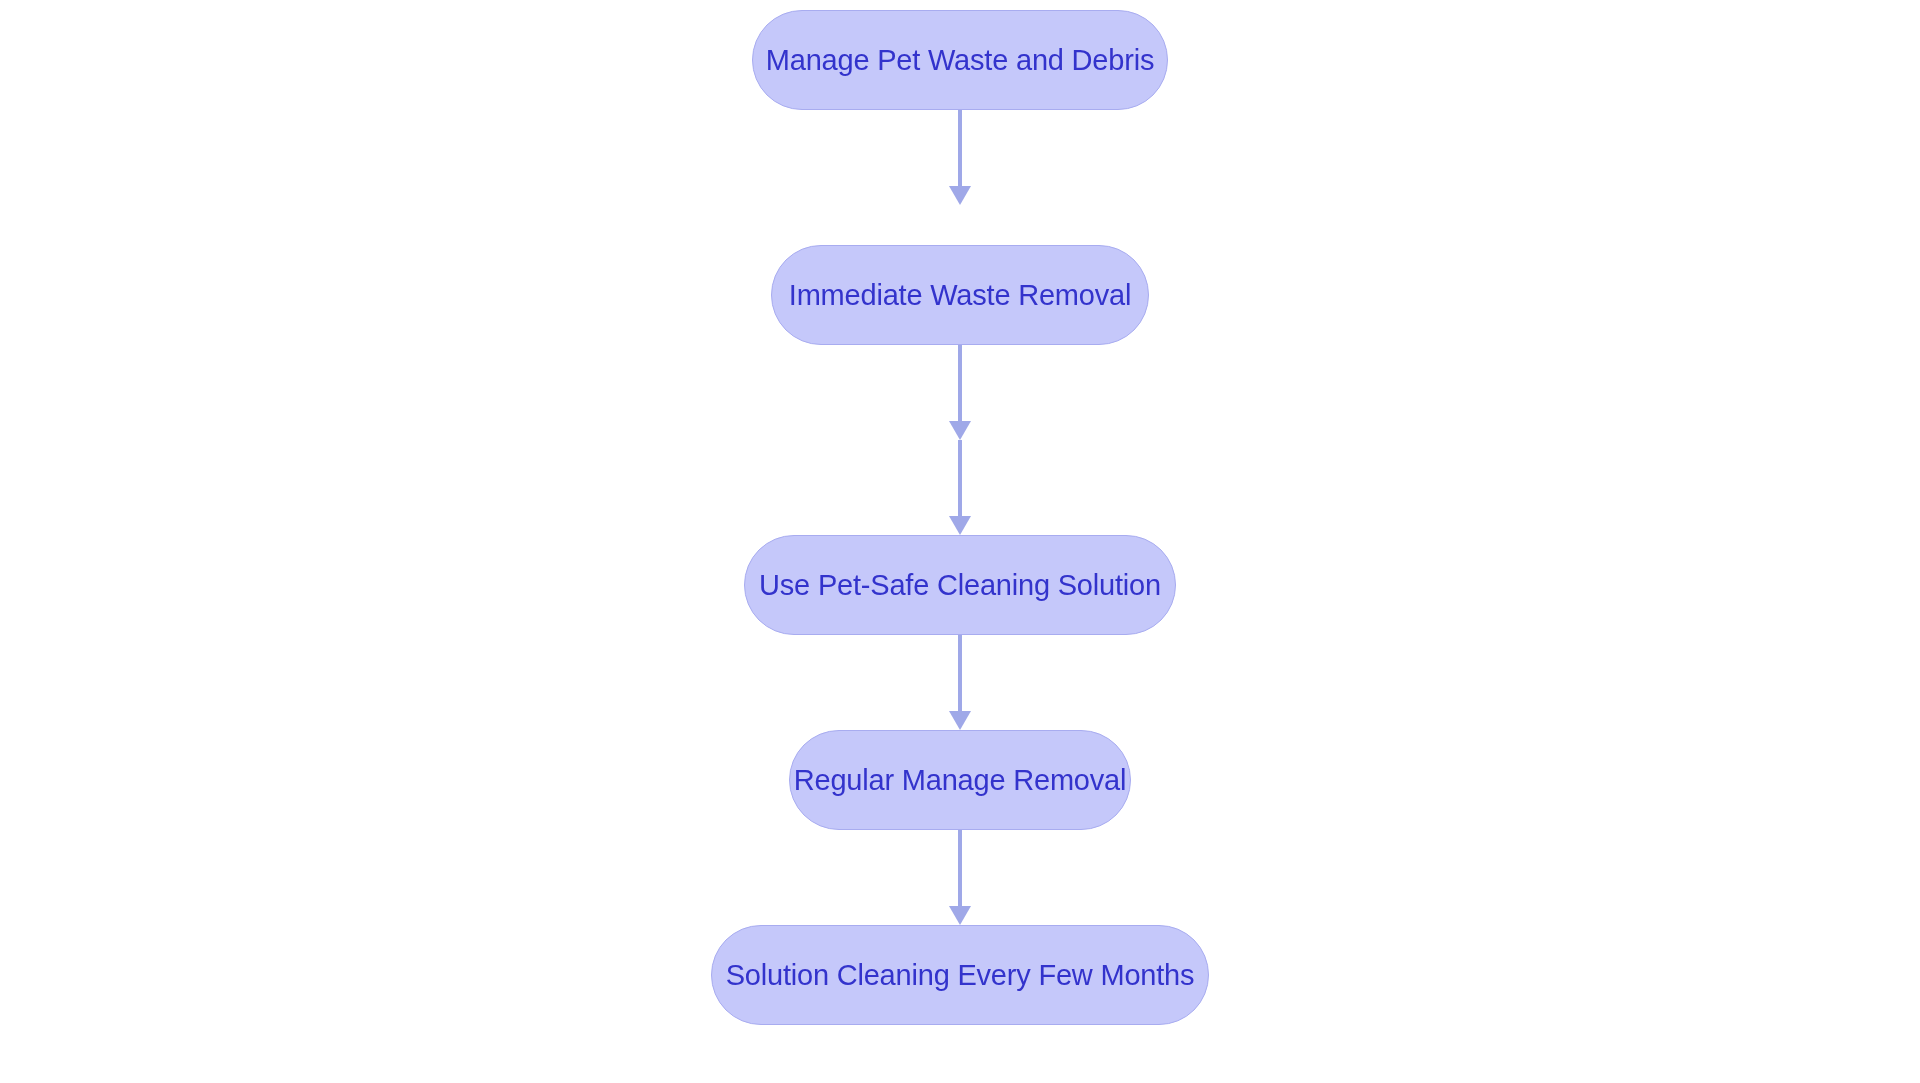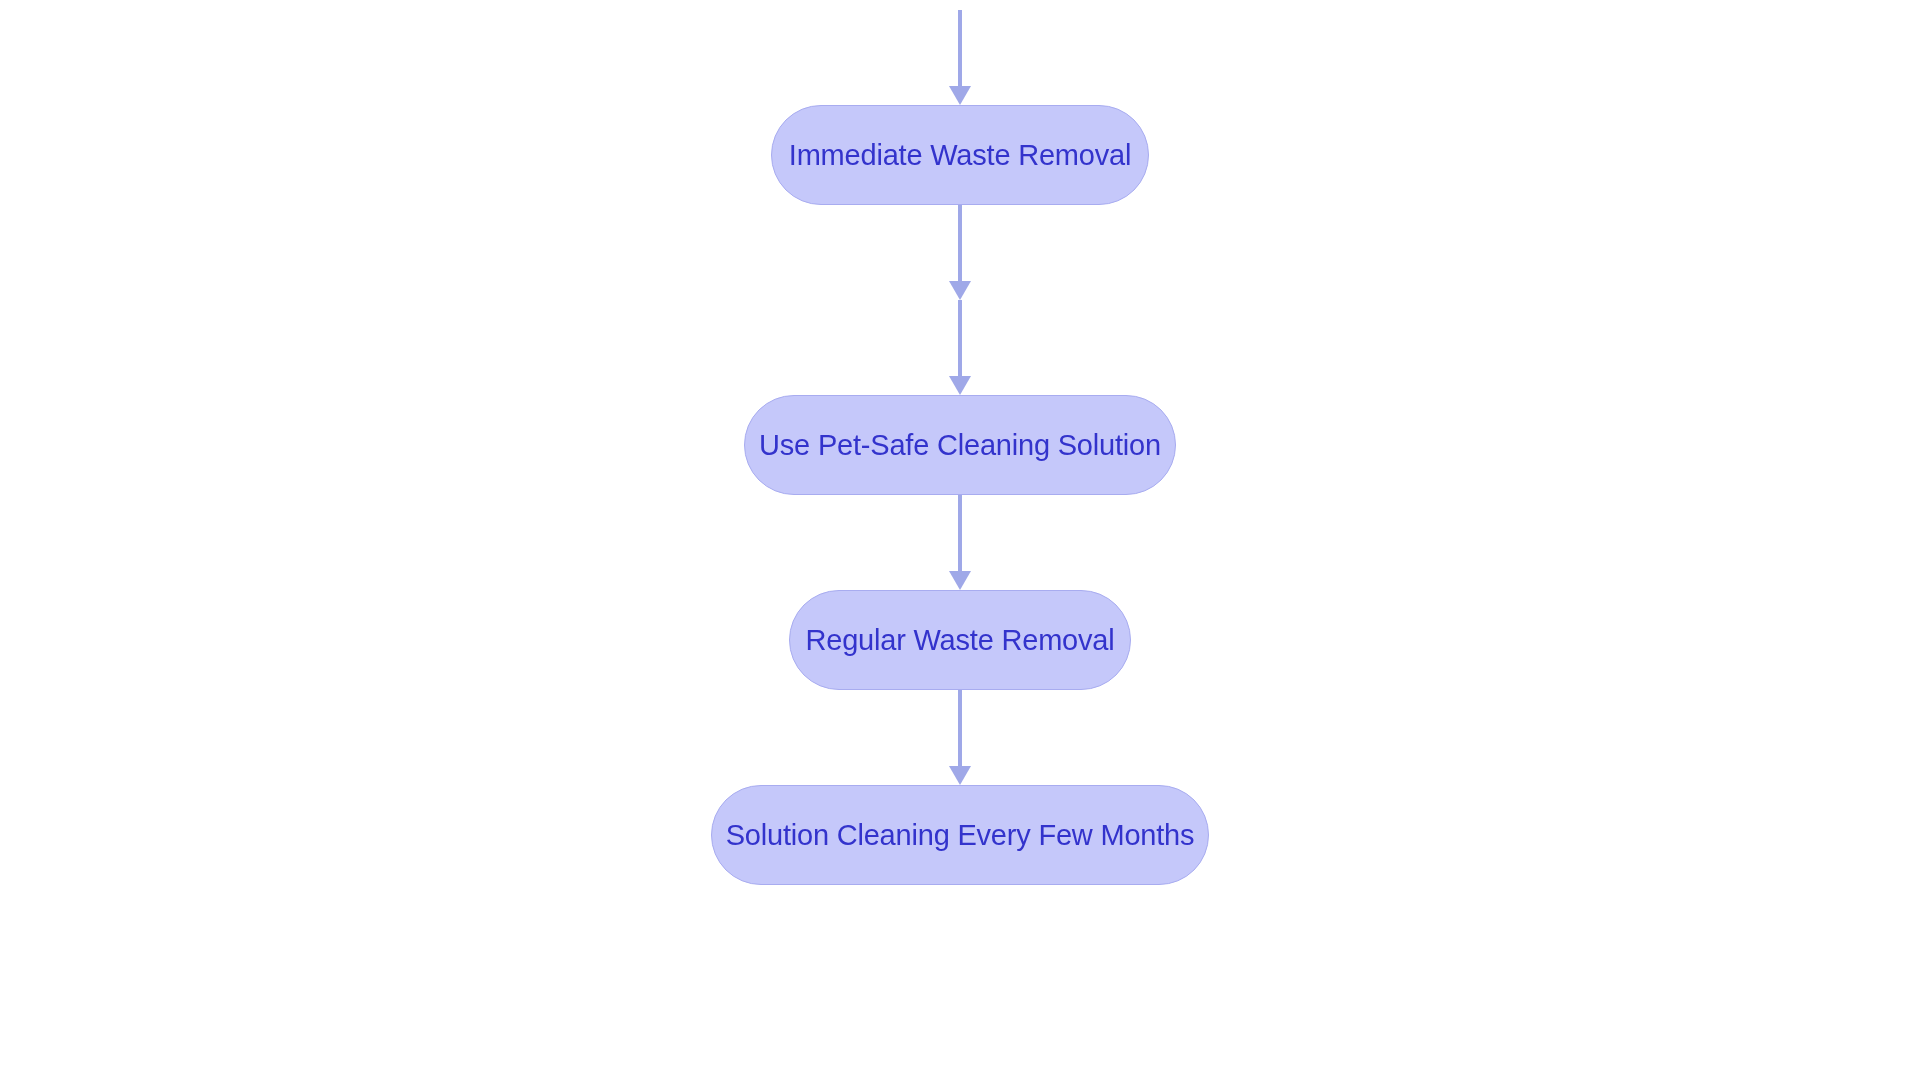--- a/index.html
+++ b/index.html
@@ -53,21 +53,21 @@
     font-size: 29px;
     font-weight: 400;
     letter-spacing: -0.2px;
     line-height: 1;
     white-space: nowrap;
     text-align: center;
   }
 
   
   .flow-node.w-node-0 { width: 416px; }
-  .flow-node.w-node-1 { width: 378px; }
+  .flow-node.w-node-1 { width: 378px; margin-top: 40px; }
   .flow-node.w-node-2 { width: 250px; }
   .flow-node.w-node-3 { width: 432px; }
   .flow-node.w-node-4 { width: 342px; }
   .flow-node.w-node-5 { width: 498px; }
 
   .flow-connector {
     position: relative;
     width: 24px;
     height: 95px;
     flex: 0 0 auto;
@@ -92,20 +92,23 @@
     border-right: 11px solid transparent;
     border-top: 19px solid #9fa8e8;
   }
 </style>
 </head>
 <body>
 
 <div id="flowchart-canvas">
   <div class="flow-column">
 
+    <div class="flow-node w-node-0">
+      <span class="flow-node-label">Manage Pet Waste and Debris</span>
+    </div>
 
     <div class="flow-connector">
       <div class="connector-line"></div>
       <div class="connector-arrowhead"></div>
     </div>
 
     <div class="flow-node w-node-1">
       <span class="flow-node-label">Immediate Waste Removal</span>
     </div>
 
@@ -123,21 +126,21 @@
     <div class="flow-node w-node-3">
       <span class="flow-node-label">Use Pet-Safe Cleaning Solution</span>
     </div>
 
     <div class="flow-connector">
       <div class="connector-line"></div>
       <div class="connector-arrowhead"></div>
     </div>
 
     <div class="flow-node w-node-4">
-      <span class="flow-node-label">Regular Waste Removal</span>
+      <span class="flow-node-label">Regular Manage Removal</span>
     </div>
 
     <div class="flow-connector">
       <div class="connector-line"></div>
       <div class="connector-arrowhead"></div>
     </div>
 
     <div class="flow-node w-node-5">
       <span class="flow-node-label">Solution Cleaning Every Few Months</span>
     </div>

